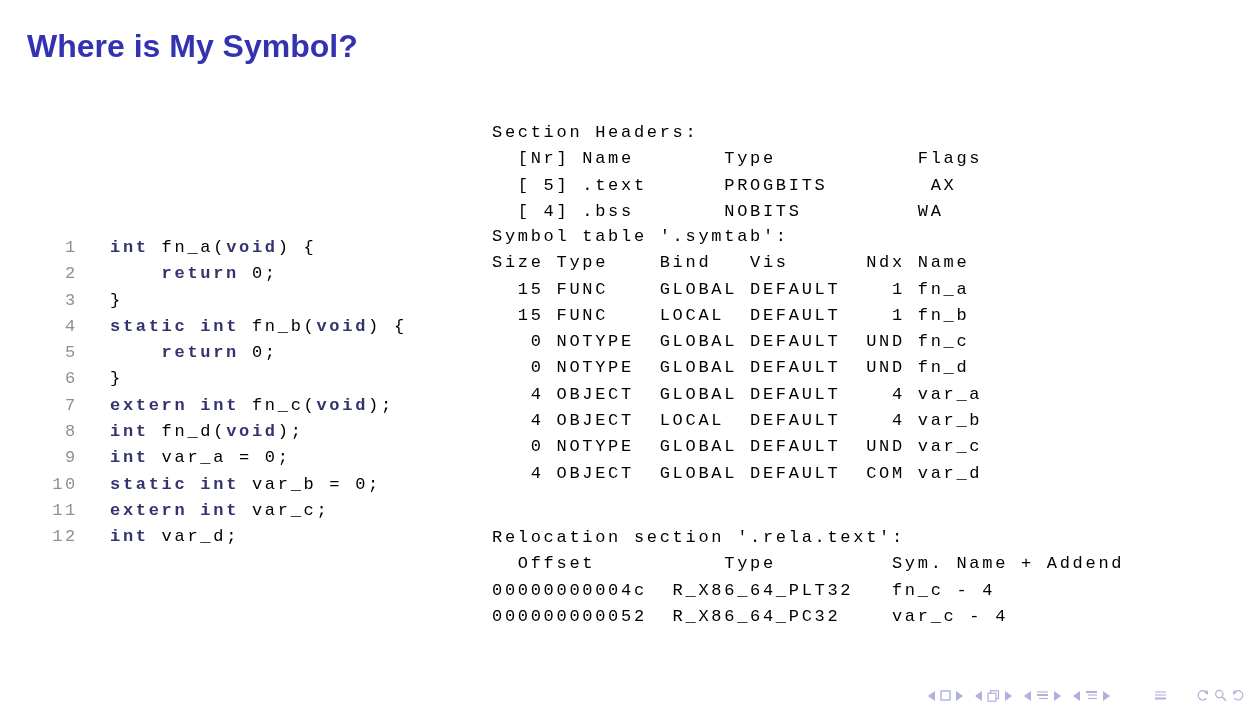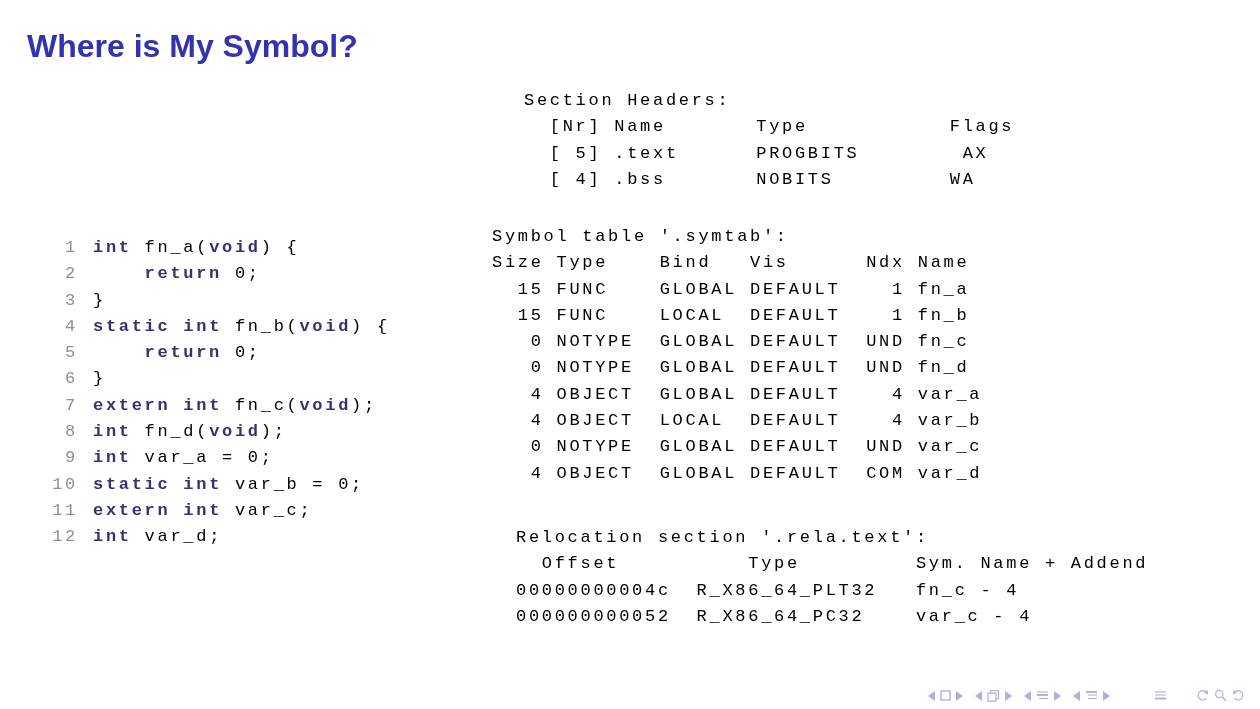--- a/index.html
+++ b/index.html
@@ -37,29 +37,29 @@
     position:absolute;
     left:40px; top:235px;
   }
   .code-line{display:flex;}
   .code-line .ln{
     display:inline-block;
     width:38px;
     text-align:right;
     color:var(--gray);
   }
-  .code-line .src{margin-left:15px;}
+  .code-line .src{margin-left:32px;}
   .code-line .kw{
     color:var(--keyword);
     font-weight:700;
   }
   .term-block{position:absolute; left:492px;}
-  #block-section-headers{top:88px;margin-left:32px;}
+  #block-section-headers{top:120px;}
   #block-symbol-table{top:224px;}
-  #block-relocation{top:525px;margin-left:24px;}
+  #block-relocation{top:525px;}
   .navbar{
     position:absolute;
     right:14px; bottom:7px;
     display:flex;
     align-items:center;
     color:var(--nav);
   }
   .nav-group{display:flex;align-items:center;gap:5px;margin-left:12px;}
   .nav-group.gap-lg{margin-left:44px;}
   .nav-group.gap-md{margin-left:28px;}

